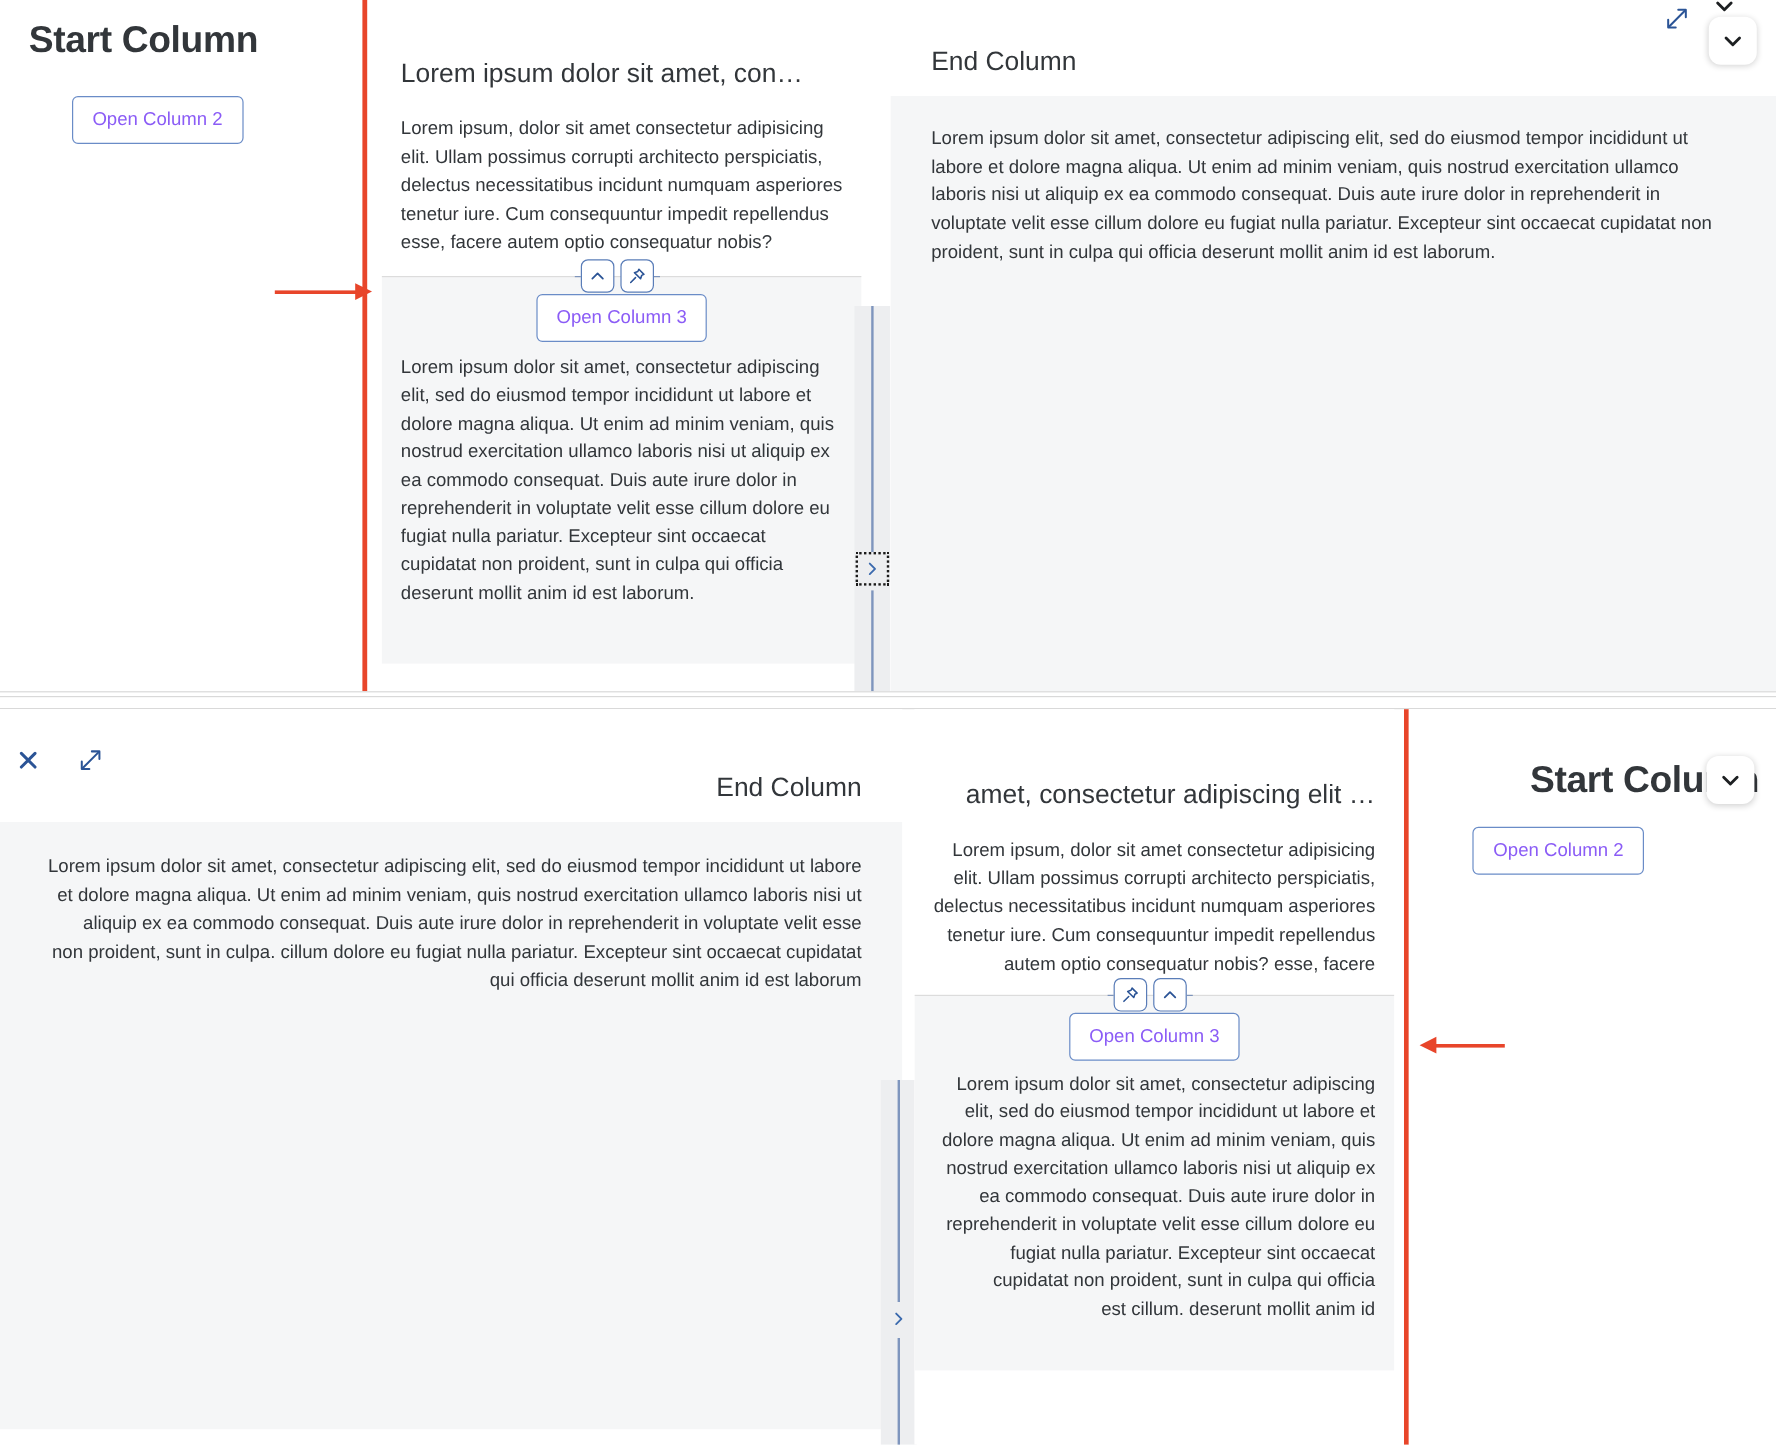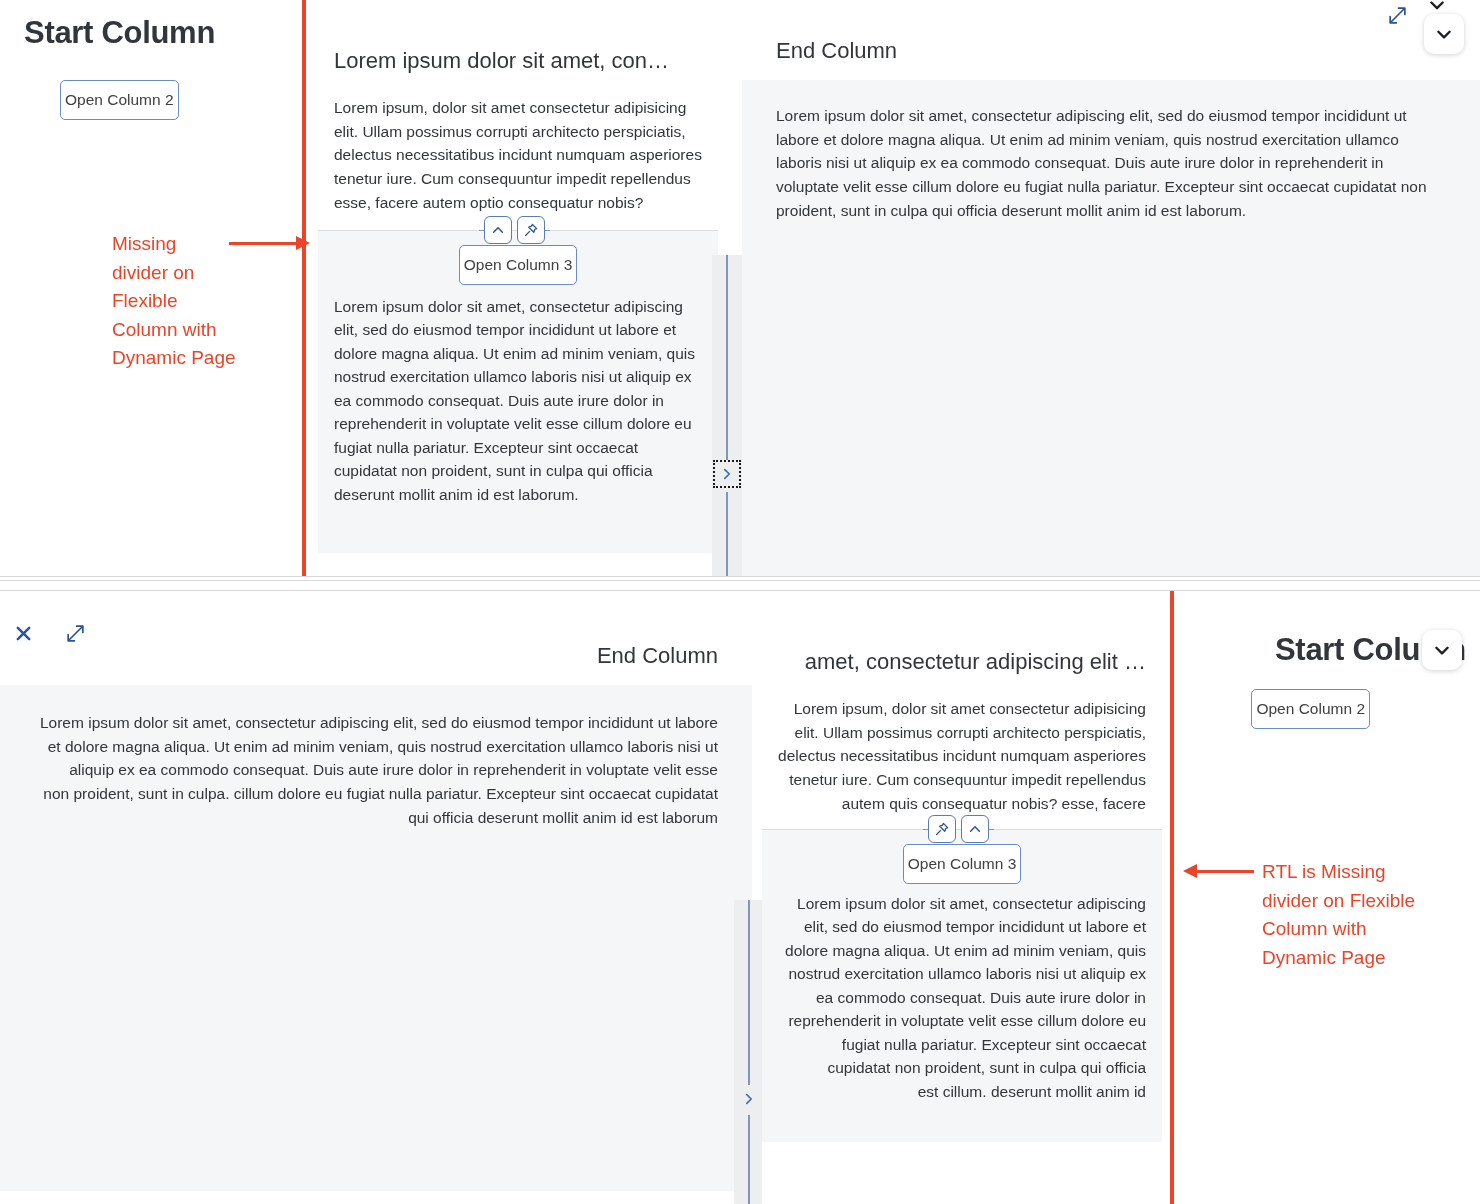--- a/index.html
+++ b/index.html
@@ -76,25 +76,25 @@
     color: #32363a;
   }
   .panel-body.shaded { background: #f5f6f7; }
 
   
   .btn {
     display: inline-block;
     border: 1px solid #6a8cc7;
     border-radius: 5px;
     background: #ffffff;
-    color: #404040;
+    color: #8b5cf6;
     font-family: "Liberation Sans", sans-serif;
     font-size: 15.5px;
     line-height: 1;
-    padding: 11px 4px;
+    padding: 11px 16px;
     cursor: pointer;
     white-space: nowrap;
   }
 
   .sq-btn {
     width: 28px;
     height: 28px;
     border: 1px solid #5a7db8;
     border-radius: 6px;
     background: #ffffff;
@@ -224,21 +224,20 @@
     <div class="panel-header" style="padding:16px 0 0 24px;">
       <div class="panel-title-lg">Start Column</div>
     </div>
     <div style="padding:30px 0 0 60px;">
       <button class="btn">Open Column 2</button>
     </div>
   </div>
 
   <div class="red-bar" style="left:302px; top:0; height:576px;"></div>
 
-  <div class="annot" style="left:112px; top:230px;">Missing divider on Flexible Column with Dynamic Page</div>
   <div class="annot-arrow right" style="left:229px; top:242px; width:68px;">
     <span class="head"></span>
   </div>
 
   <div class="panel" style="left:318px; top:12px; width:400px; height:576px;">
     <div class="panel-header" style="padding:36px 16px 8px 16px;">
       <div class="panel-title-md">Lorem ipsum dolor sit amet, con…</div>
     </div>
     <div class="panel-body" style="padding:14px 16px 16px 16px;">
       <p>Lorem ipsum, dolor sit amet consectetur adipisicing elit. Ullam possimus corrupti architecto perspiciatis, delectus necessitatibus incidunt numquam asperiores tenetur iure. Cum consequuntur impedit repellendus esse, facere autem optio consequatur nobis?</p>
@@ -344,21 +343,21 @@
       </svg>
     </div>
   </div>
 
   <div class="panel" style="left:762px; top:591px; width:400px; height:613px;">
     <div class="panel-header rtl" style="padding:58px 16px 8px 16px;">
       <div class="panel-title-md">… amet, consectetur adipiscing elit</div>
     </div>
     <div class="panel-body rtl" style="padding:14px 16px 14px 16px;">
       <p style="display:inline;">Lorem ipsum, dolor sit amet consectetur adipisicing elit. Ullam possimus corrupti architecto perspiciatis, delectus necessitatibus incidunt numquam asperiores tenetur iure. Cum consequuntur impedit repellendus esse, facere</p>
-      <span>?autem quis consequatur nobis</span>
+      <span>?autem optio consequatur nobis</span>
     </div>
 
     <div class="snap-rule">
       <div class="snap-btns" style="left:166px;">
         <div class="sq-btn">
           <svg width="14" height="14" viewBox="0 0 16 16">
             <path d="M9.6 1.6 L14.4 6.4 L12.3 7.4 L11.2 10.6 L5.4 4.8 L8.6 3.7 Z" fill="none" stroke="#2b5496" stroke-width="1.5" stroke-linejoin="round"></path>
             <line x1="6.4" y1="9.6" x2="1.8" y2="14.2" stroke="#2b5496" stroke-width="1.5" stroke-linecap="round"></line>
           </svg>
         </div>
@@ -389,18 +388,17 @@
       <button class="btn">Open Column 2</button>
     </div>
   </div>
 
   <div class="round-btn" style="position:absolute; left:1422px; top:630px;">
     <svg width="18" height="18" viewBox="0 0 16 16">
       <path d="M3 6 L8 11 L13 6" fill="none" stroke="#1d2022" stroke-width="2.1" stroke-linecap="round" stroke-linejoin="round"></path>
     </svg>
   </div>
 
-  <div class="annot rtl-note" style="left:1262px; top:858px;">RTL is Missing divider on Flexible Column with Dynamic Page</div>
   <div class="annot-arrow left" style="left:1196px; top:870px; width:58px;">
     <span class="head"></span>
   </div>
 
 </div>
 
 </body></html>

